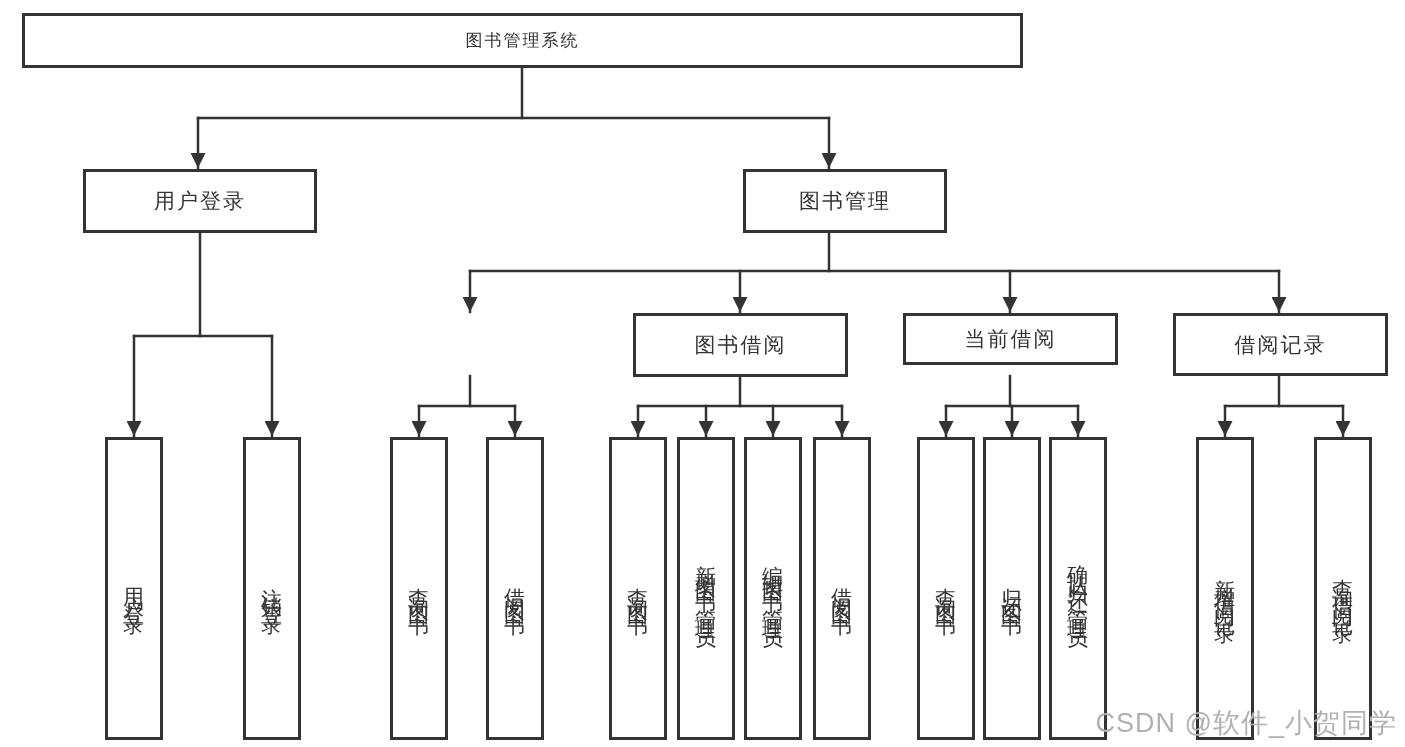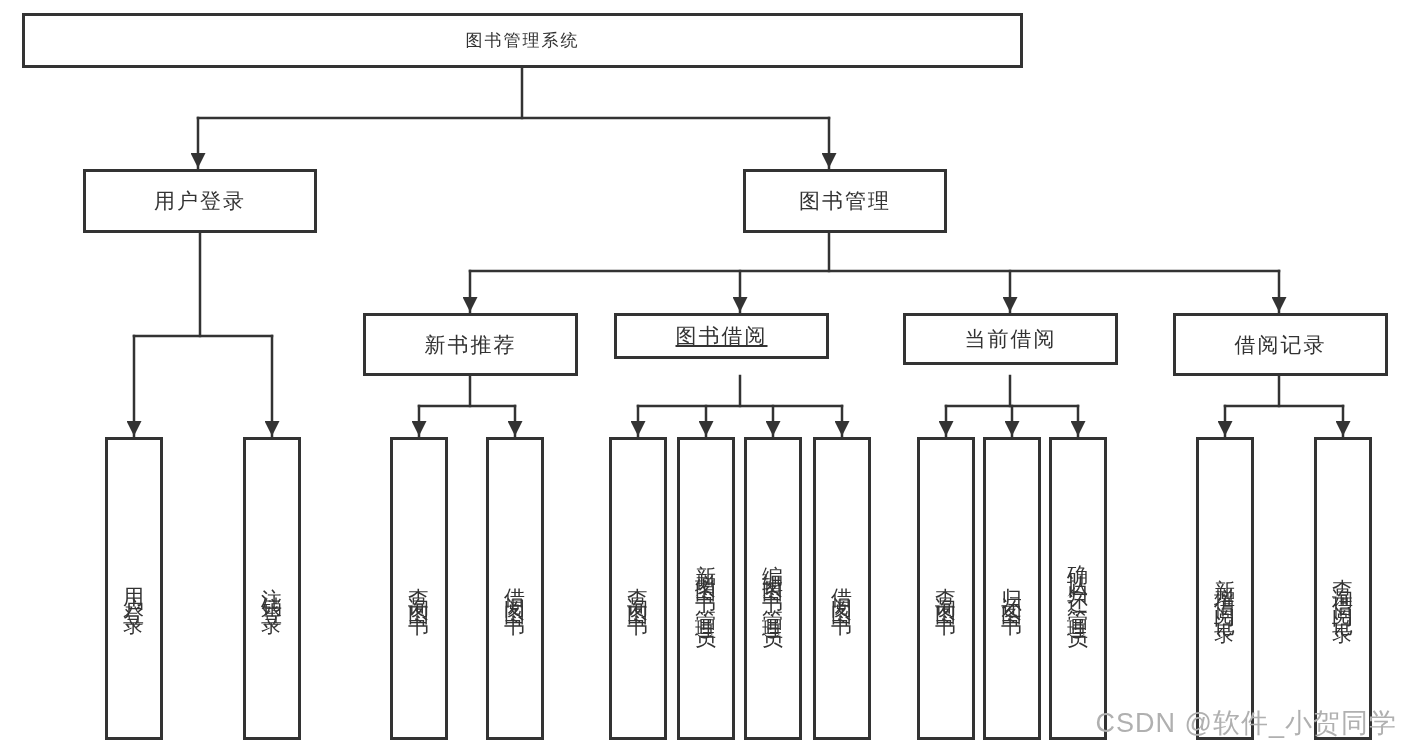--- a/index.html
+++ b/index.html
@@ -118,24 +118,21 @@
     <span>图书管理系统</span>
   </div>
 
   <div class="box h-box" style="left:83px; top:169px; width:234px; height:64px;">
     <span>用户登录</span>
   </div>
   <div class="box h-box" style="left:711px; top:169px; width:204px; height:64px;margin-left:32px;">
     <span>图书管理</span>
   </div>
 
-  <div class="box h-box" style="left:363px; top:313px; width:215px; height:63px;">
-    <span>新书推荐</span>
-  </div>
-  <div class="box h-box" style="left:614px; top:313px; width:215px; height:46px;text-decoration:underline;">
+  <div class="box h-box" style="left:633px; top:313px; width:215px; height:64px;">
     <span>图书借阅</span>
   </div>
   <div class="box h-box" style="left:903px; top:313px; width:215px; height:52px;">
     <span>当前借阅</span>
   </div>
   <div class="box h-box" style="left:1173px; top:313px; width:215px; height:63px;">
     <span>借阅记录</span>
   </div>
 
   <div class="box v-box" style="left:105px;">

